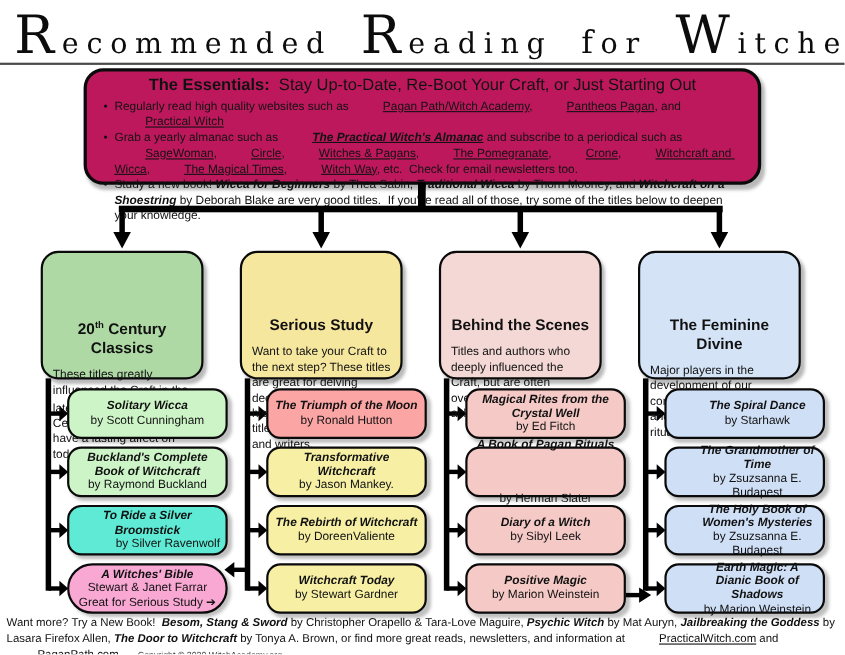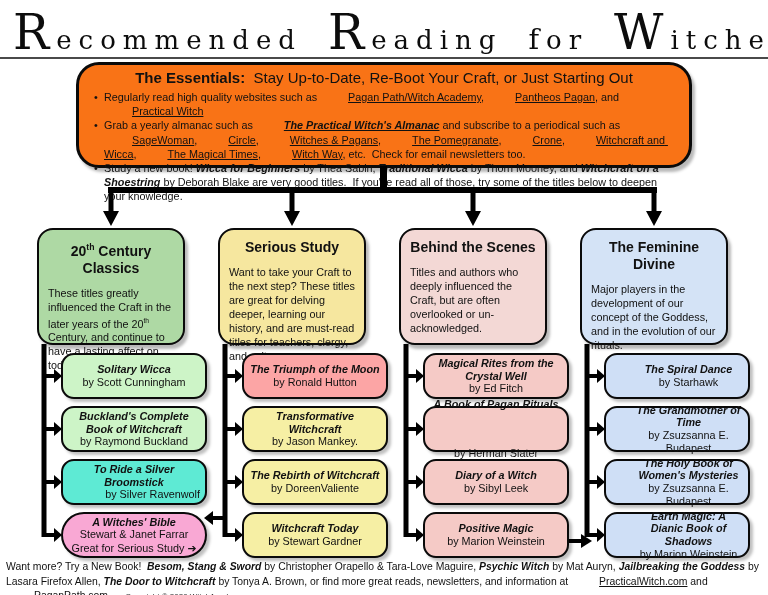--- a/index.html
+++ b/index.html
@@ -44,21 +44,21 @@
   .rt-u { text-decoration: underline; padding-left: 28px; }
   .rt-sup { font-size: 0.62em; vertical-align: super; }
   .rt-small { font-size: 8px; color: #333; }
   
   .hdr {
     position: absolute; top: 228px; width: 148px; height: 117px;
     border: 2.5px solid #0a0a0a; border-radius: 16px;
     box-shadow: 3px 4px 3px rgba(0,0,0,0.28);
     padding: 9px 9px 4px 9px;
   }
-  .hdr-title { text-align: center; font-size: 14px; font-weight: bold; line-height: 17px; white-space: pre-wrap; }
+  .hdr-title { text-align: center; font-size: 14px; font-weight: bold; line-height: 17px; white-space: pre-wrap; margin-top: 48px; }
   .hdr-desc  { margin-top: 9px; font-size: 10.8px; line-height: 14px; white-space: pre-wrap; }
   
   .book {
     position: absolute; width: 146px; height: 46px;
     border: 2.5px solid #0a0a0a; border-radius: 13px;
     box-shadow: 3px 3px 3px rgba(0,0,0,0.25);
     display: flex; flex-direction: column; justify-content: center;
     text-align: center; padding: 1px 5px; line-height: 12.6px;
   }
   .book-title  { font-size: 10.8px; font-weight: bold; font-style: italic; }
@@ -78,21 +78,21 @@
 </head>
 <body>
 
 <div class="page">
 
   <div class="title">
     <span class="tword">Recommended</span><span class="tword">Reading</span><span class="tword minor">for</span><span class="tword">Witches</span>
   </div>
   <div class="title-rule"></div>
 
-  <div class="essentials" style="background: #f97316; border-radius: 23px;">
+  <div class="essentials" style="background: #be185d;">
     <div class="ess-heading"><span class="rt-b">The Essentials:</span><span>  Stay Up-to-Date, Re-Boot Your Craft, or Just Starting Out</span></div>
     <ul class="ess-list">
       <li><span>Regularly read high quality websites such as </span><span class="rt-u">Pagan Path/Witch Academy</span><span>, </span><span class="rt-u">Pantheos Pagan</span><span>, and </span><span class="rt-u">Practical Witch</span></li>
       <li><span>Grab a yearly almanac such as </span><span class="rt-b rt-i rt-u">The Practical Witch's Almanac</span><span> and subscribe to a periodical such as </span><span class="rt-u">SageWoman</span><span>, </span><span class="rt-u">Circle</span><span>, </span><span class="rt-u">Witches &amp; Pagans</span><span>, </span><span class="rt-u">The Pomegranate</span><span>, </span><span class="rt-u">Crone</span><span>, </span><span class="rt-u">Witchcraft and Wicca</span><span>, </span><span class="rt-u">The Magical Times</span><span>, </span><span class="rt-u">Witch Way</span><span>, etc.  Check for email newsletters too.</span></li>
       <li><span>Study a new book! </span><span class="rt-b rt-i">Wicca for Beginners</span><span> by Thea Sabin, </span><span class="rt-b rt-i">Traditional Wicca</span><span> by Thorn Mooney, and </span><span class="rt-b rt-i">Witchcraft on a Shoestring</span><span> by Deborah Blake are very good titles.  If you've read all of those, try some of the titles below to deepen your knowledge.</span></li>
     </ul>
   </div>
 
   <svg class="connectors" width="768" height="595" viewBox="0 0 768 595" fill="#000">
 

